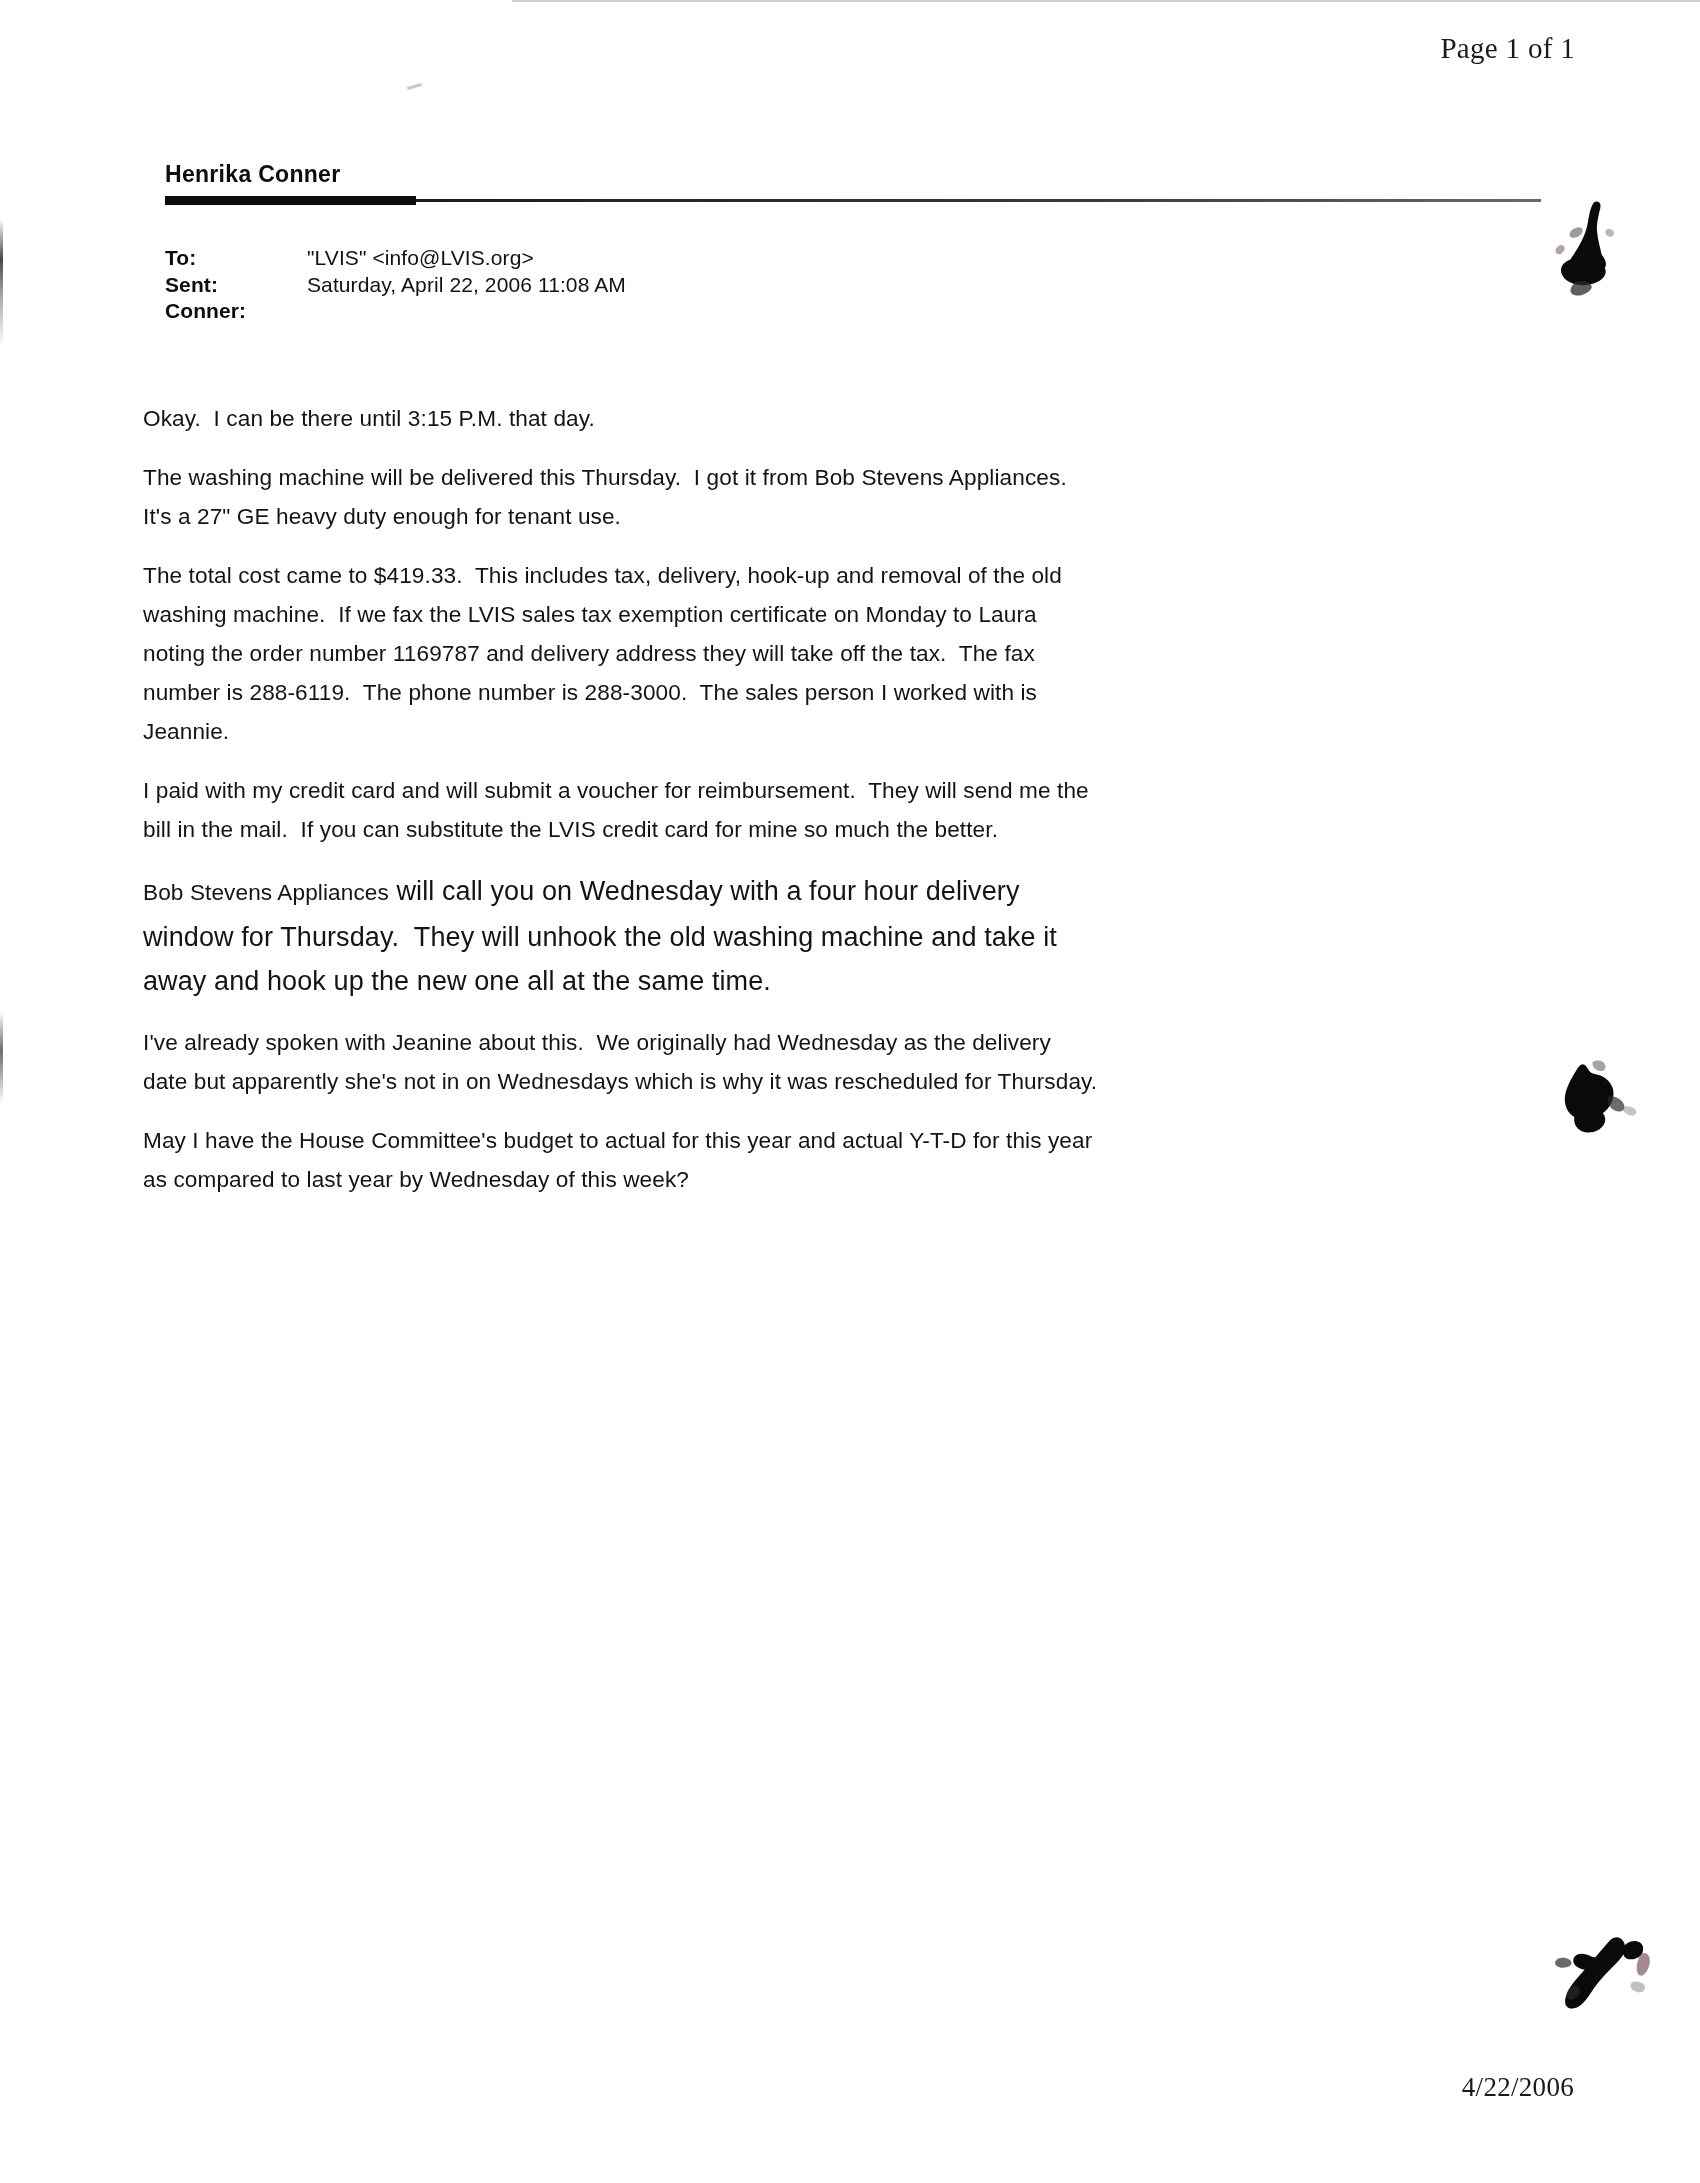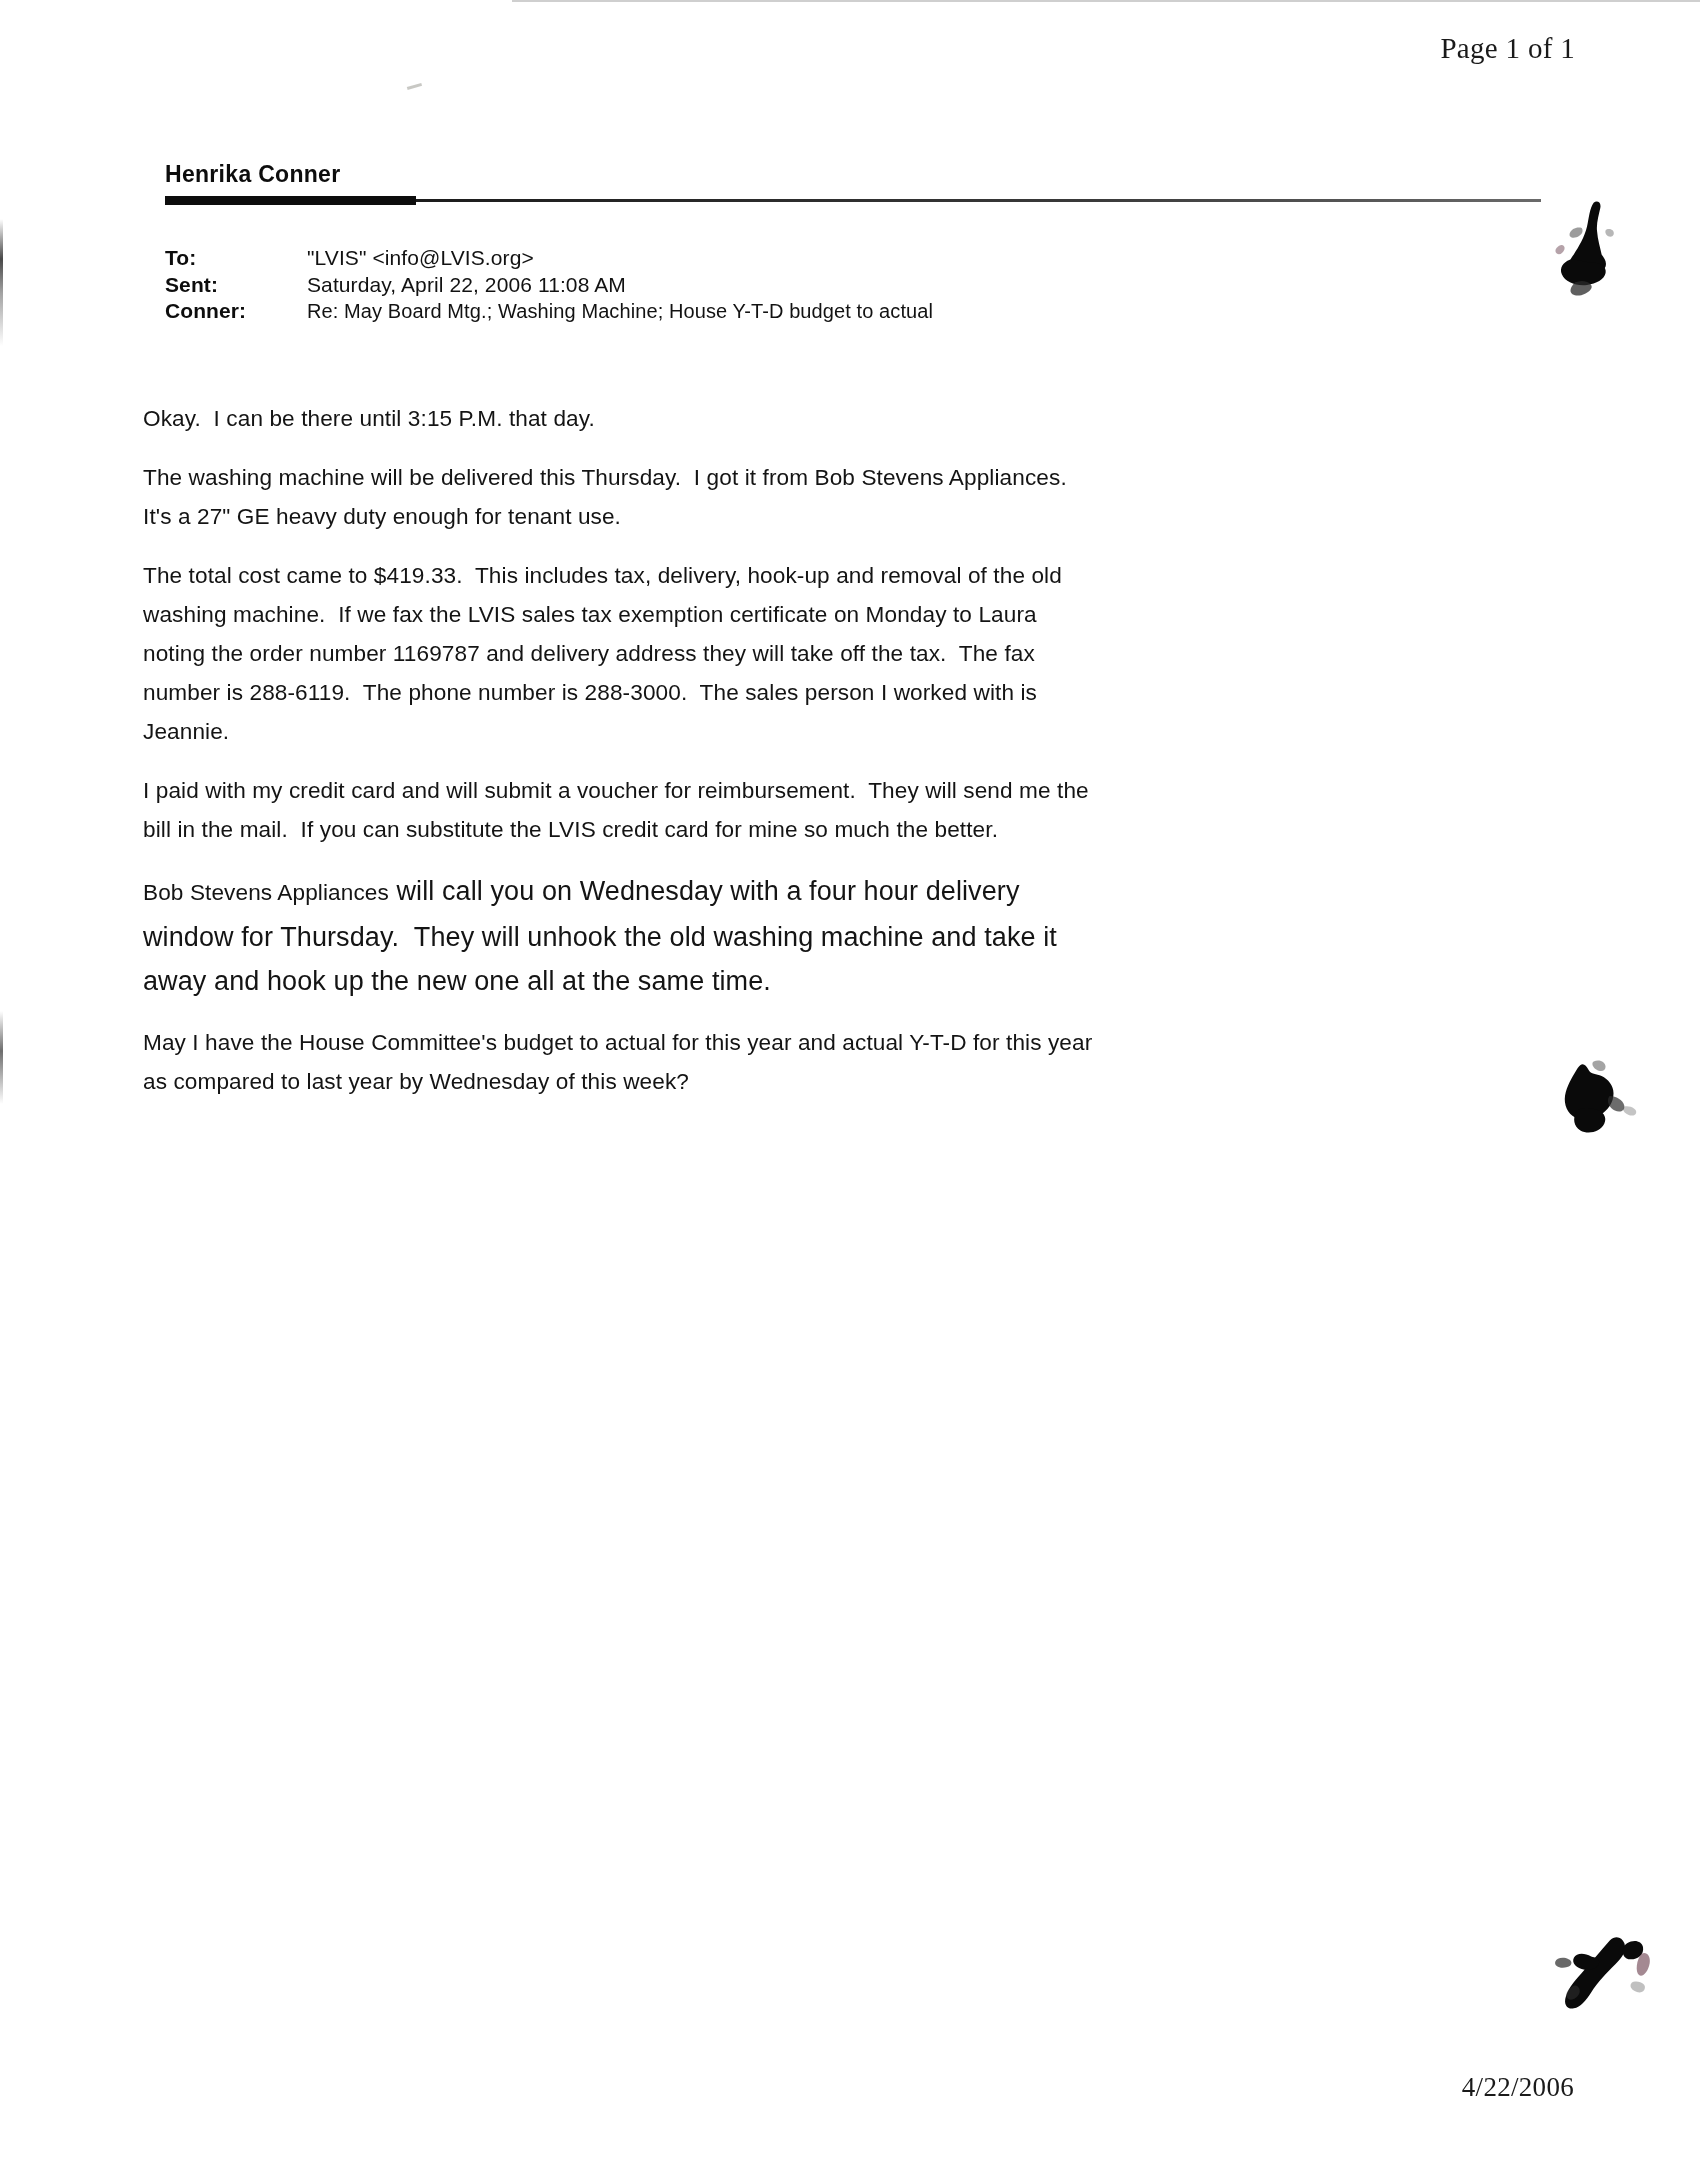--- a/index.html
+++ b/index.html
@@ -199,39 +199,40 @@
       <div class="field-value">"LVIS" &lt;info@LVIS.org&gt;</div>
     </div>
 
     <div class="field-row">
       <div class="field-label">Sent:</div>
       <div class="field-value">Saturday, April 22, 2006 11:08 AM</div>
     </div>
 
     <div class="field-row">
       <div class="field-label">Conner:</div>
-      <div class="field-value subject">Re: May Board Mtg.; Washing Machine; House Y-T-D budget to actual</div>
     </div>
 
   </div>
 
   <div class="body-text">
     <p class="para">Okay.  I can be there until 3:15 P.M. that day.</p>
     <p class="para">The washing machine will be delivered this Thursday.  I got it from Bob Stevens Appliances.
 It's a 27" GE heavy duty enough for tenant use.</p>
     <p class="para">The total cost came to $419.33.  This includes tax, delivery, hook-up and removal of the old
 washing machine.  If we fax the LVIS sales tax exemption certificate on Monday to Laura
 noting the order number 1169787 and delivery address they will take off the tax.  The fax
 number is 288-6119.  The phone number is 288-3000.  The sales person I worked with is
 Jeannie.</p>
     <p class="para">I paid with my credit card and will submit a voucher for reimbursement.  They will send me the
 bill in the mail.  If you can substitute the LVIS credit card for mine so much the better.</p>
     <p class="para big"><span class="inline-small">Bob Stevens Appliances</span><span> will call you on Wednesday with a four hour delivery
 window for Thursday.  They will unhook the old washing machine and take it
 away and hook up the new one all at the same time.</span></p>
+    <p class="para">I've already spoken with Jeanine about this.  We originally had Wednesday as the delivery
+date but apparently she's not in on Wednesdays which is why it was rescheduled for Thursday.</p>
     <p class="para">May I have the House Committee's budget to actual for this year and actual Y-T-D for this year
 as compared to last year by Wednesday of this week?</p>
   </div>
 
   <svg class="blot" style="left:1530px; top:188px; width:126px; height:123px;" viewBox="0 0 190 185">
     <path fill="#0a0a0a" d="M96,22 C100,18 108,20 106,30 C104,40 100,52 101,64
       C102,78 106,90 108,100 C112,106 116,110 114,118 C110,128 98,133 86,135
       C74,137 62,134 58,126 C54,118 60,108 66,100 C74,88 82,74 86,58
       C89,44 90,30 96,22 Z"></path>
     <path fill="#0a0a0a" d="M60,108 C50,112 44,120 48,130 C53,142 70,148 86,146

